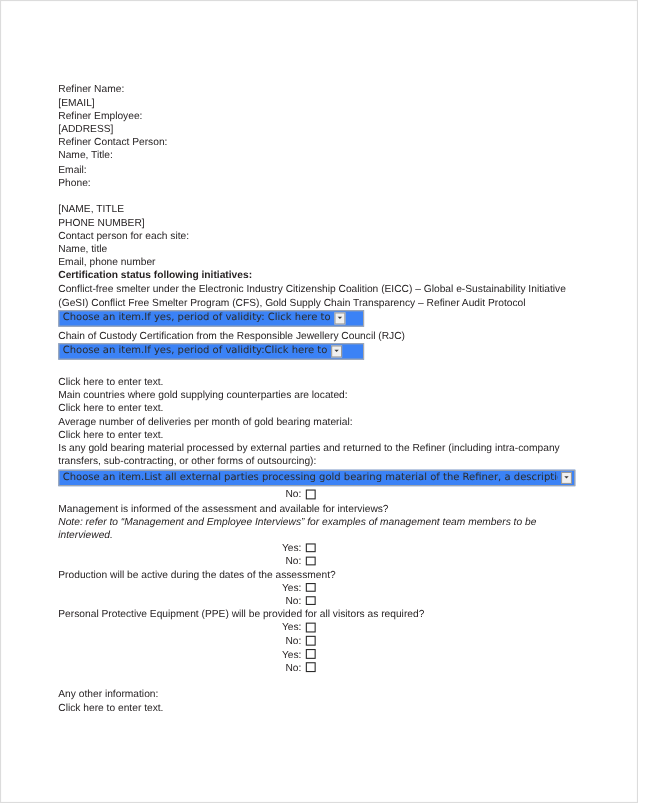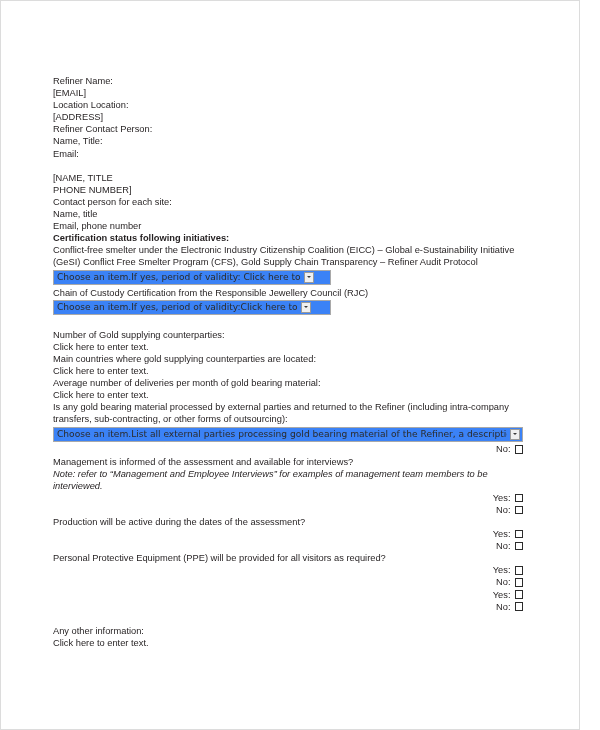--- a/index.html
+++ b/index.html
@@ -88,21 +88,20 @@
     width: 492px;
     padding-left: 3px;
   }
 
   
   .answer-row {
     display: flex;
     align-items: center;
     height: 12.1px;
     padding-left: 197px;
-    justify-content: flex-end;
   }
   .answer-label {
     font-size: 9.3px;
     line-height: 12.1px;
     width: 24px;
     text-align: right;
     white-space: nowrap;
   }
   .checkbox {
     display: inline-block;
@@ -116,25 +115,26 @@
 </head>
 <body>
 
 <div class="page">
   <div class="doc-body">
 
     
     <div>
       <div class="line">Refiner Name:</div>
       <div class="line">[EMAIL]</div>
-      <div class="line">Location Location:</div>
+      <div class="line">Refiner Employee:</div>
       <div class="line">[ADDRESS]</div>
       <div class="line">Refiner Contact Person:</div>
       <div class="line">Name, Title:</div>
       <div class="line">Email:</div>
+      <div class="line">Phone:</div>
     </div>
 
     <div class="spacer"></div>
 
     
     <div>
       <div class="line">[NAME, TITLE</div>
       <div class="line">PHONE NUMBER]</div>
       <div class="line">Contact person for each site:</div>
       <div class="line">Name, title</div>
@@ -153,21 +153,20 @@
     <div class="line">Chain of Custody Certification from the Responsible Jewellery Council (RJC)</div>
 
     <div class="field field-narrow">
       <span class="field-text">Choose an item.If yes, period of validity:Click here to</span>
       <span class="field-arrow"></span>
     </div>
 
     <div class="spacer"></div>
 
     
-    <div class="line">Number of Gold supplying counterparties:</div>
     <div class="line">Click here to enter text.</div>
     <div class="line">Main countries where gold supplying counterparties are located:</div>
     <div class="line">Click here to enter text.</div>
     <div class="line">Average number of deliveries per month of gold bearing material:</div>
     <div class="line">Click here to enter text.</div>
     <div class="line">Is any gold bearing material processed by external parties and returned to the Refiner (including intra-company transfers, sub-contracting, or other forms of outsourcing):</div>
 
     <div class="field field-wide">
       <span class="field-text">Choose an item.List all external parties processing gold bearing material of the Refiner, a description</span>
       <span class="field-arrow"></span>

